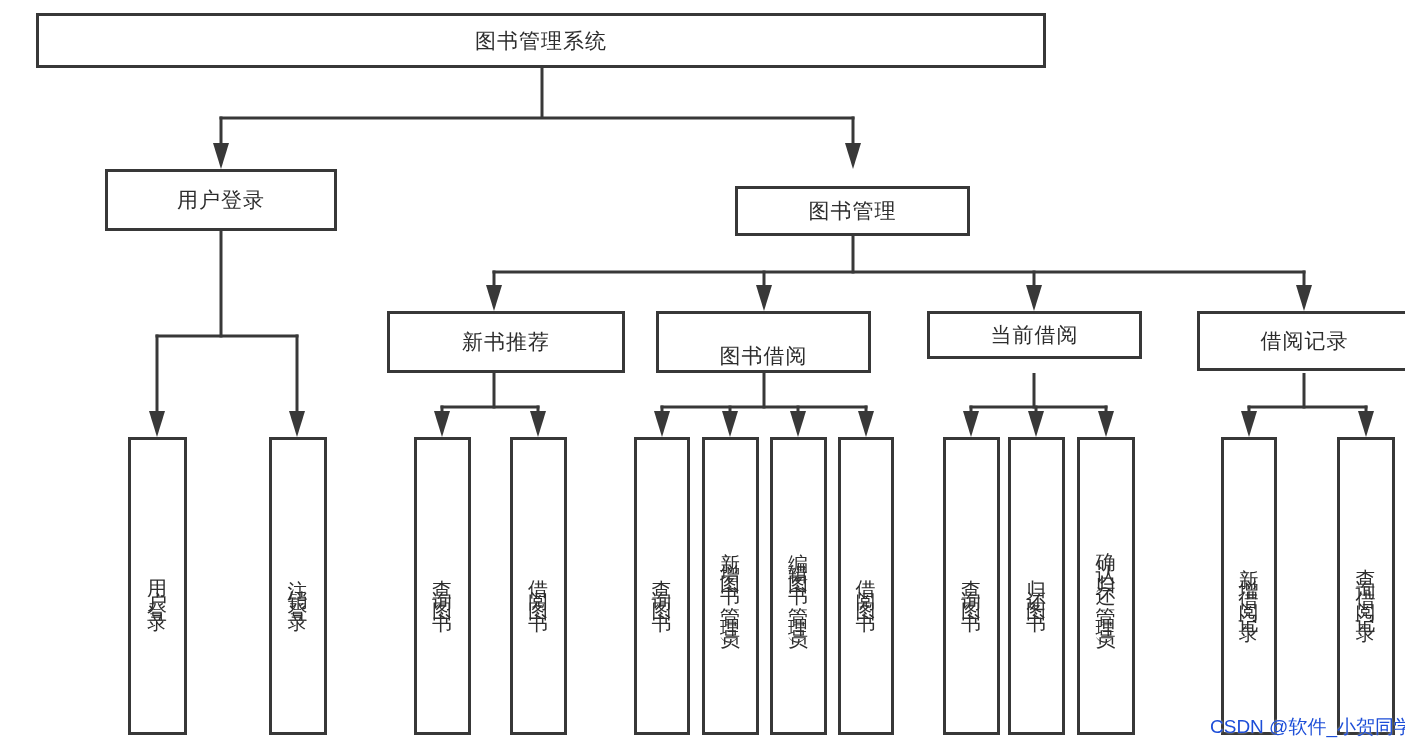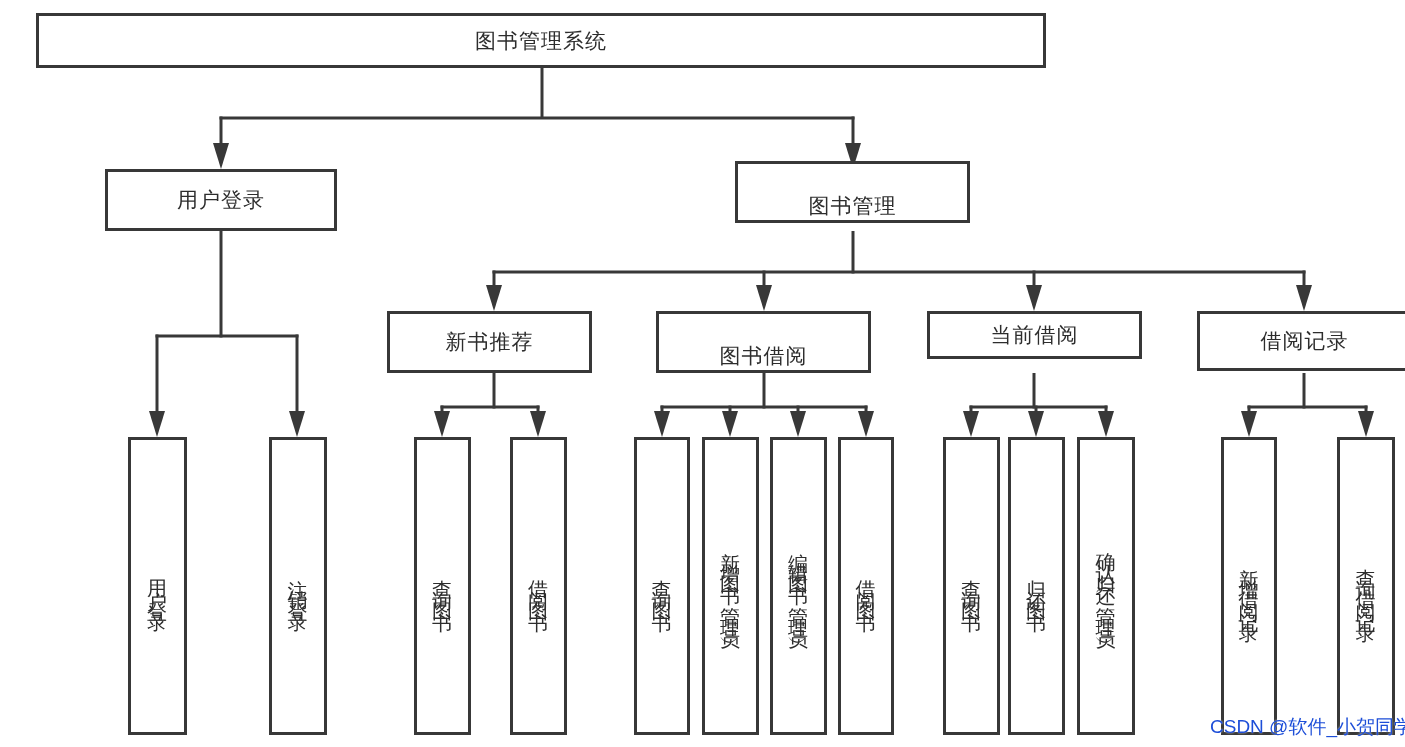--- a/index.html
+++ b/index.html
@@ -123,25 +123,25 @@
     </g>
   </svg>
 
   <div class="box" style="left:12px; top:13px; width:1010px; height:55px;">
     <span class="hlabel">图书管理系统</span>
   </div>
 
   <div class="box" style="left:81px; top:169px; width:232px; height:62px;">
     <span class="hlabel">用户登录</span>
   </div>
-  <div class="box" style="left:711px; top:161px; width:235px; height:62px;align-items:flex-end;">
+  <div class="box" style="left:711px; top:186px; width:235px; height:50px;">
     <span class="hlabel">图书管理</span>
   </div>
 
-  <div class="box" style="left:363px; top:311px; width:205px; height:62px;font-family:Liberation Mono, monospace;">
+  <div class="box" style="left:363px; top:311px; width:238px; height:62px;font-family:Liberation Mono, monospace;">
     <span class="hlabel">新书推荐</span>
   </div>
   <div class="box" style="left:632px; top:311px; width:215px; height:62px;align-items:flex-end;">
     <span class="hlabel">图书借阅</span>
   </div>
   <div class="box" style="left:903px; top:311px; width:215px; height:48px;">
     <span class="hlabel">当前借阅</span>
   </div>
   <div class="box" style="left:1173px; top:311px; width:215px; height:60px;">
     <span class="hlabel">借阅记录</span>

